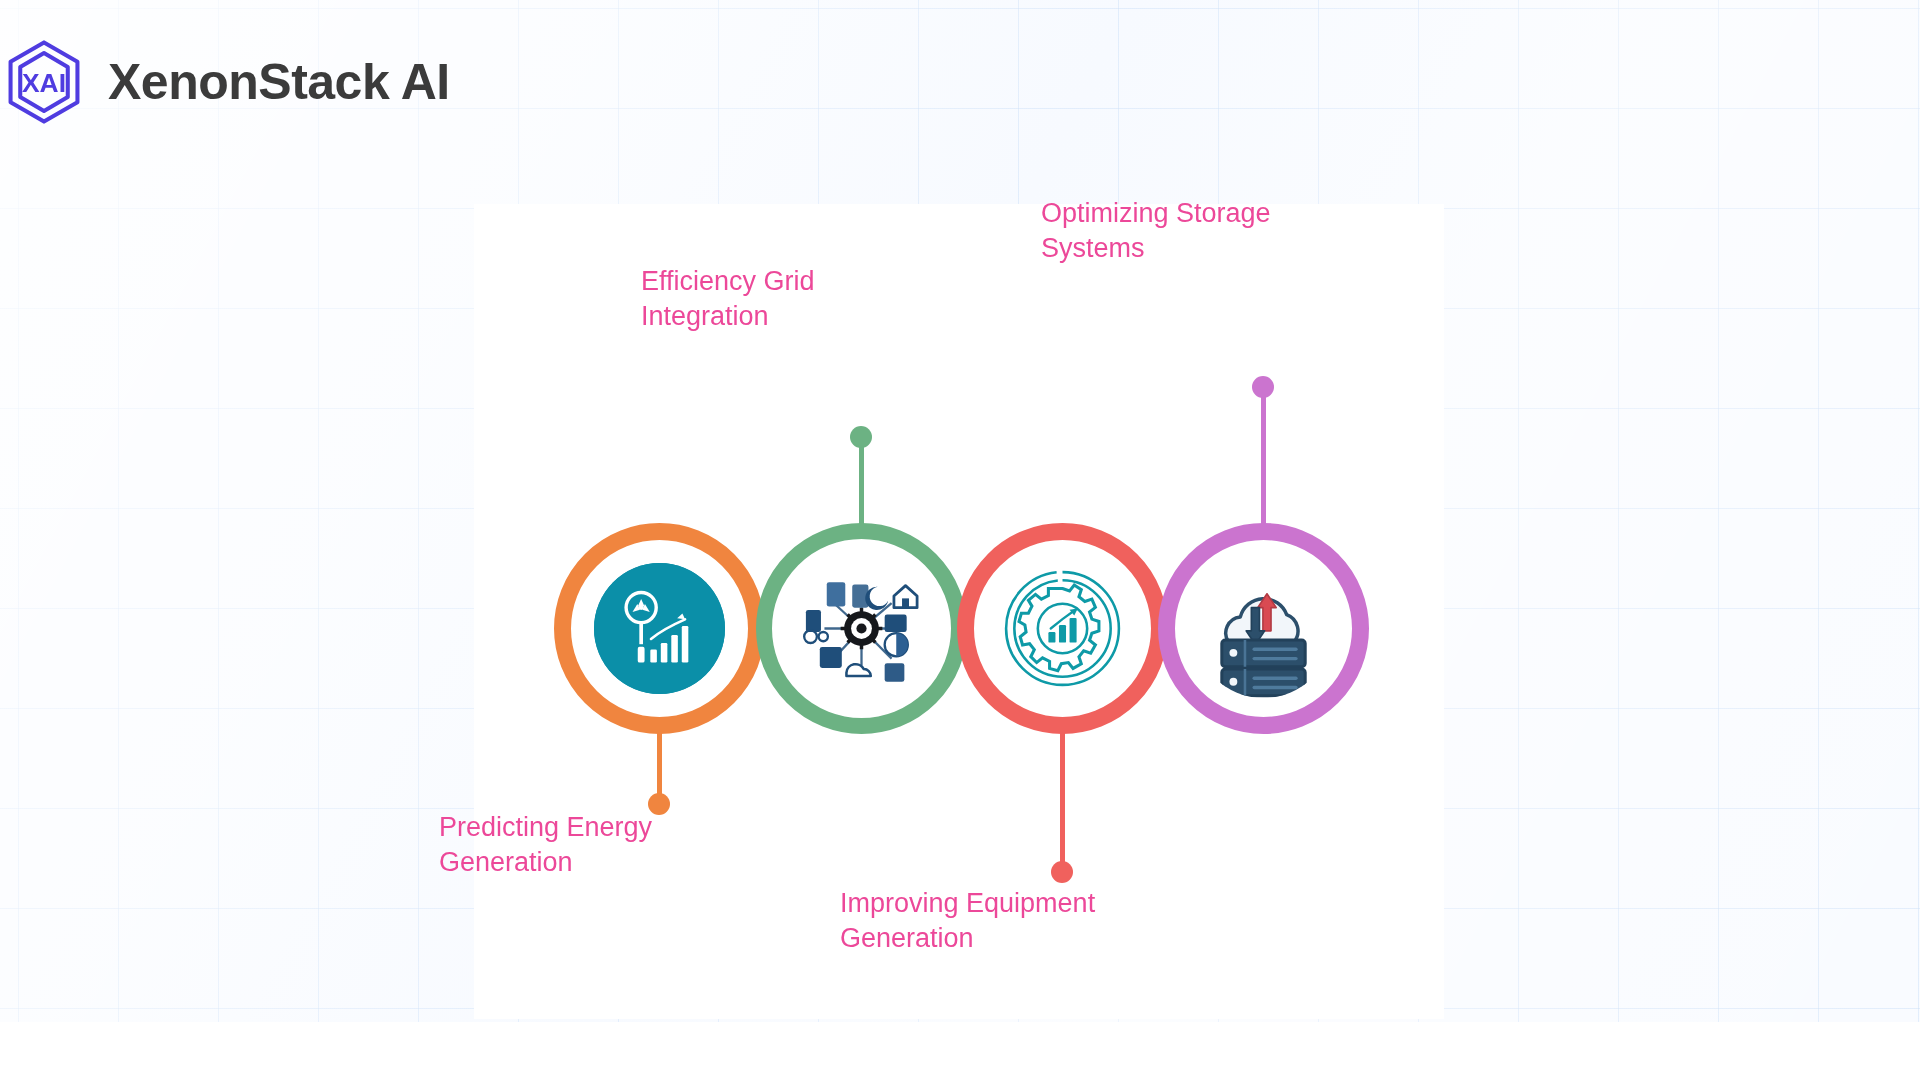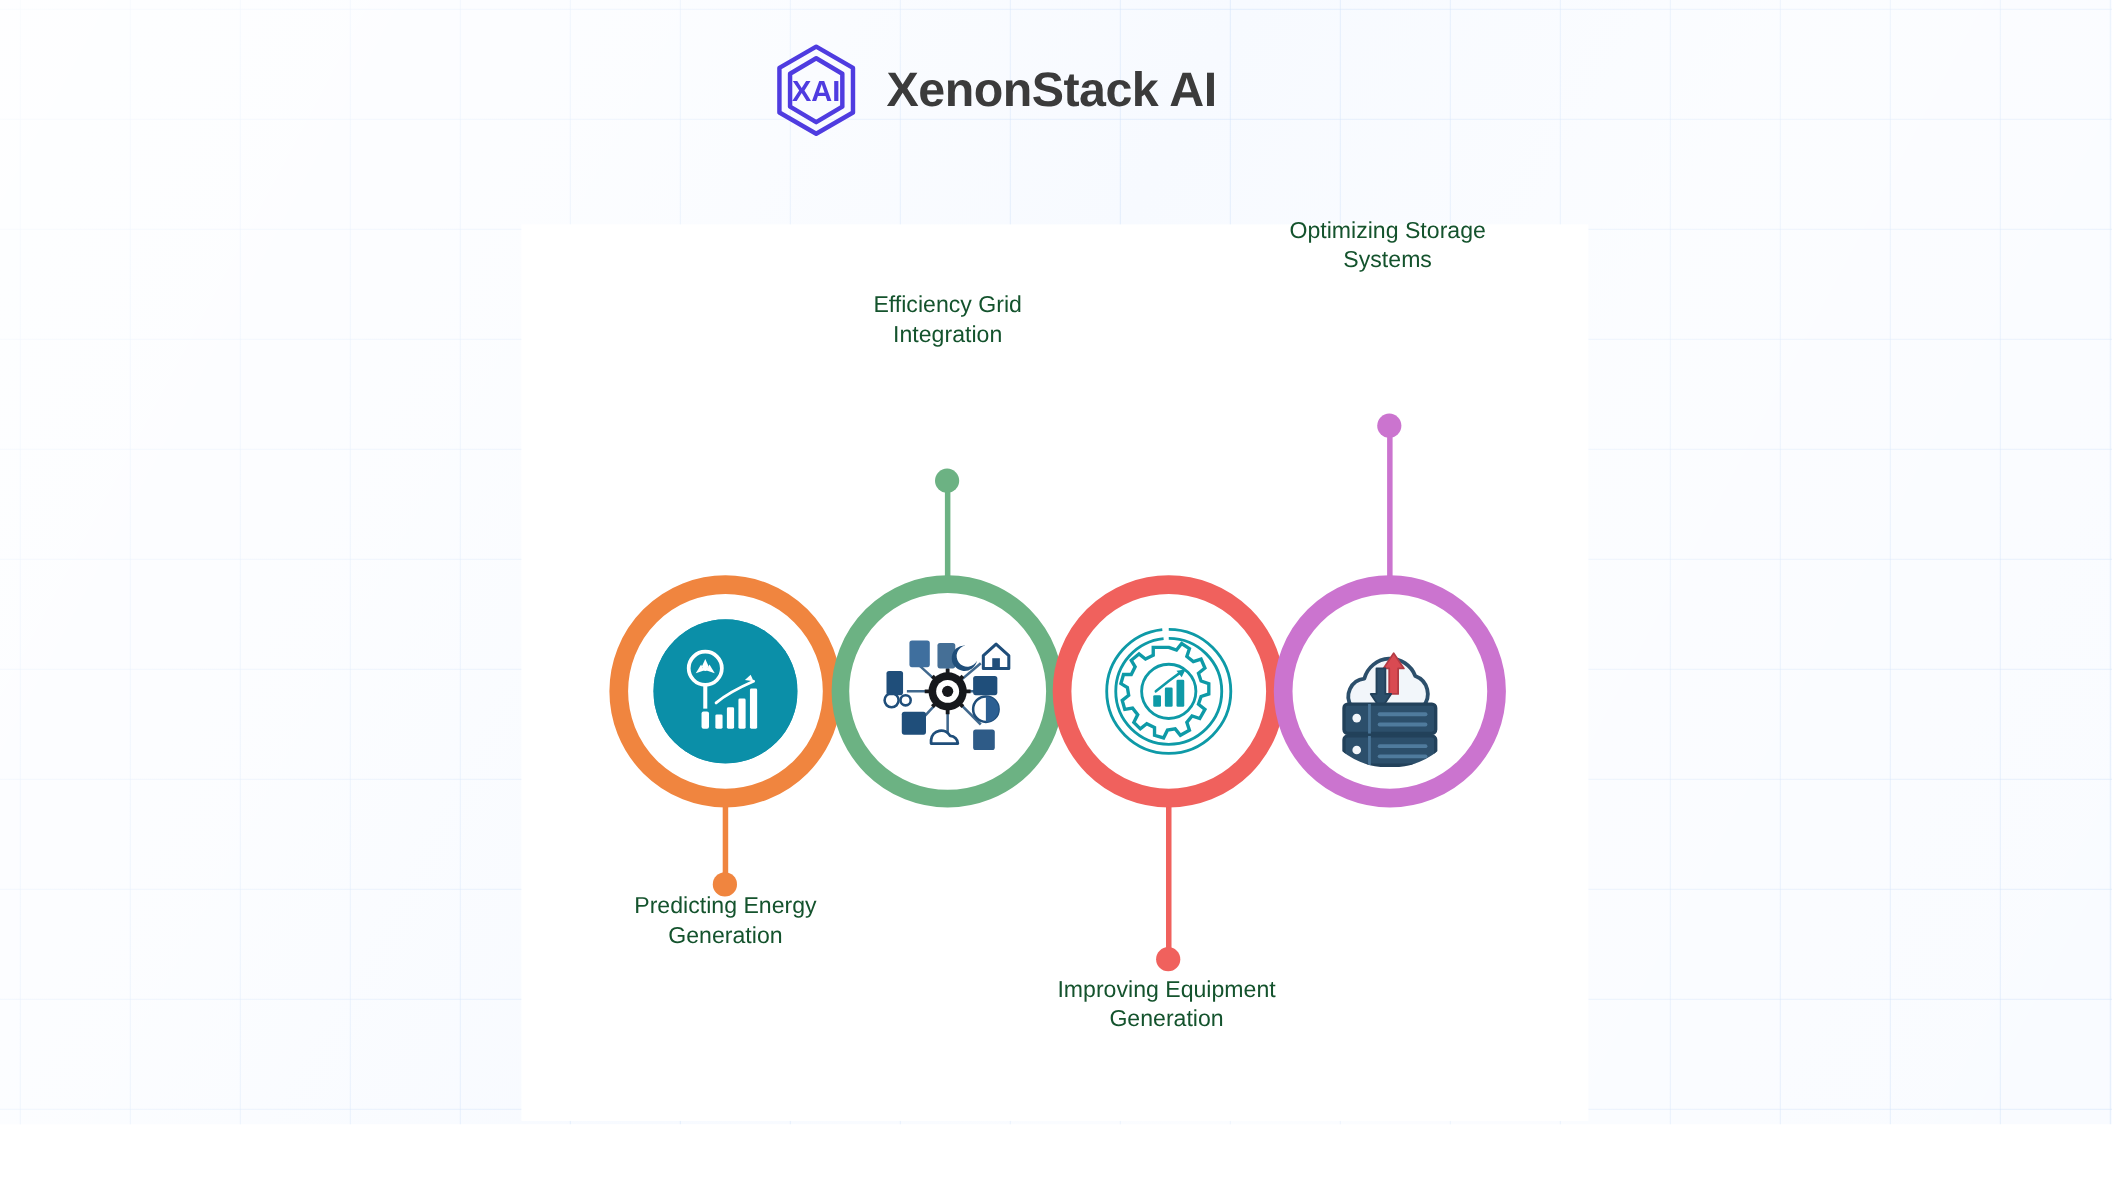--- a/index.html
+++ b/index.html
@@ -48,26 +48,26 @@
     pointer-events: none;
   }
 
   
   .brand {
     position: absolute;
     left: 0; top: 38px;
     width: 1804px;
     display: flex;
     align-items: center;
-    justify-content: center;
+    justify-content: flex-start;
     gap: 20px;
   }
   .brand-mark { width: 88px; height: 88px; display: block; }
   .brand-text {
-    font-size: 44px;
+    font-size: 50px;
     font-weight: bold;
     color: #3b3b3b;
     letter-spacing: -0.5px;
     white-space: nowrap;
   }
 
   
   .card {
     position: absolute;
     left: 474px; top: 204px;
@@ -105,24 +105,24 @@
     border-radius: 2px;
   }
   .dot {
     position: absolute;
     width: 22px; height: 22px;
     border-radius: 50%;
   }
 
   .node-label {
     position: absolute;
-    text-align: center;
-    font-size: 21px;
+    text-align: left;
+    font-size: 27px;
     line-height: 1.30;
-    color: #14532d;
+    color: #ec4899;
     white-space: pre-line;
     font-family: "Liberation Sans", sans-serif;
   }
 </style>
 </head>
 <body>
 
 <div id="page">
 
   <div class="backdrop"></div>

